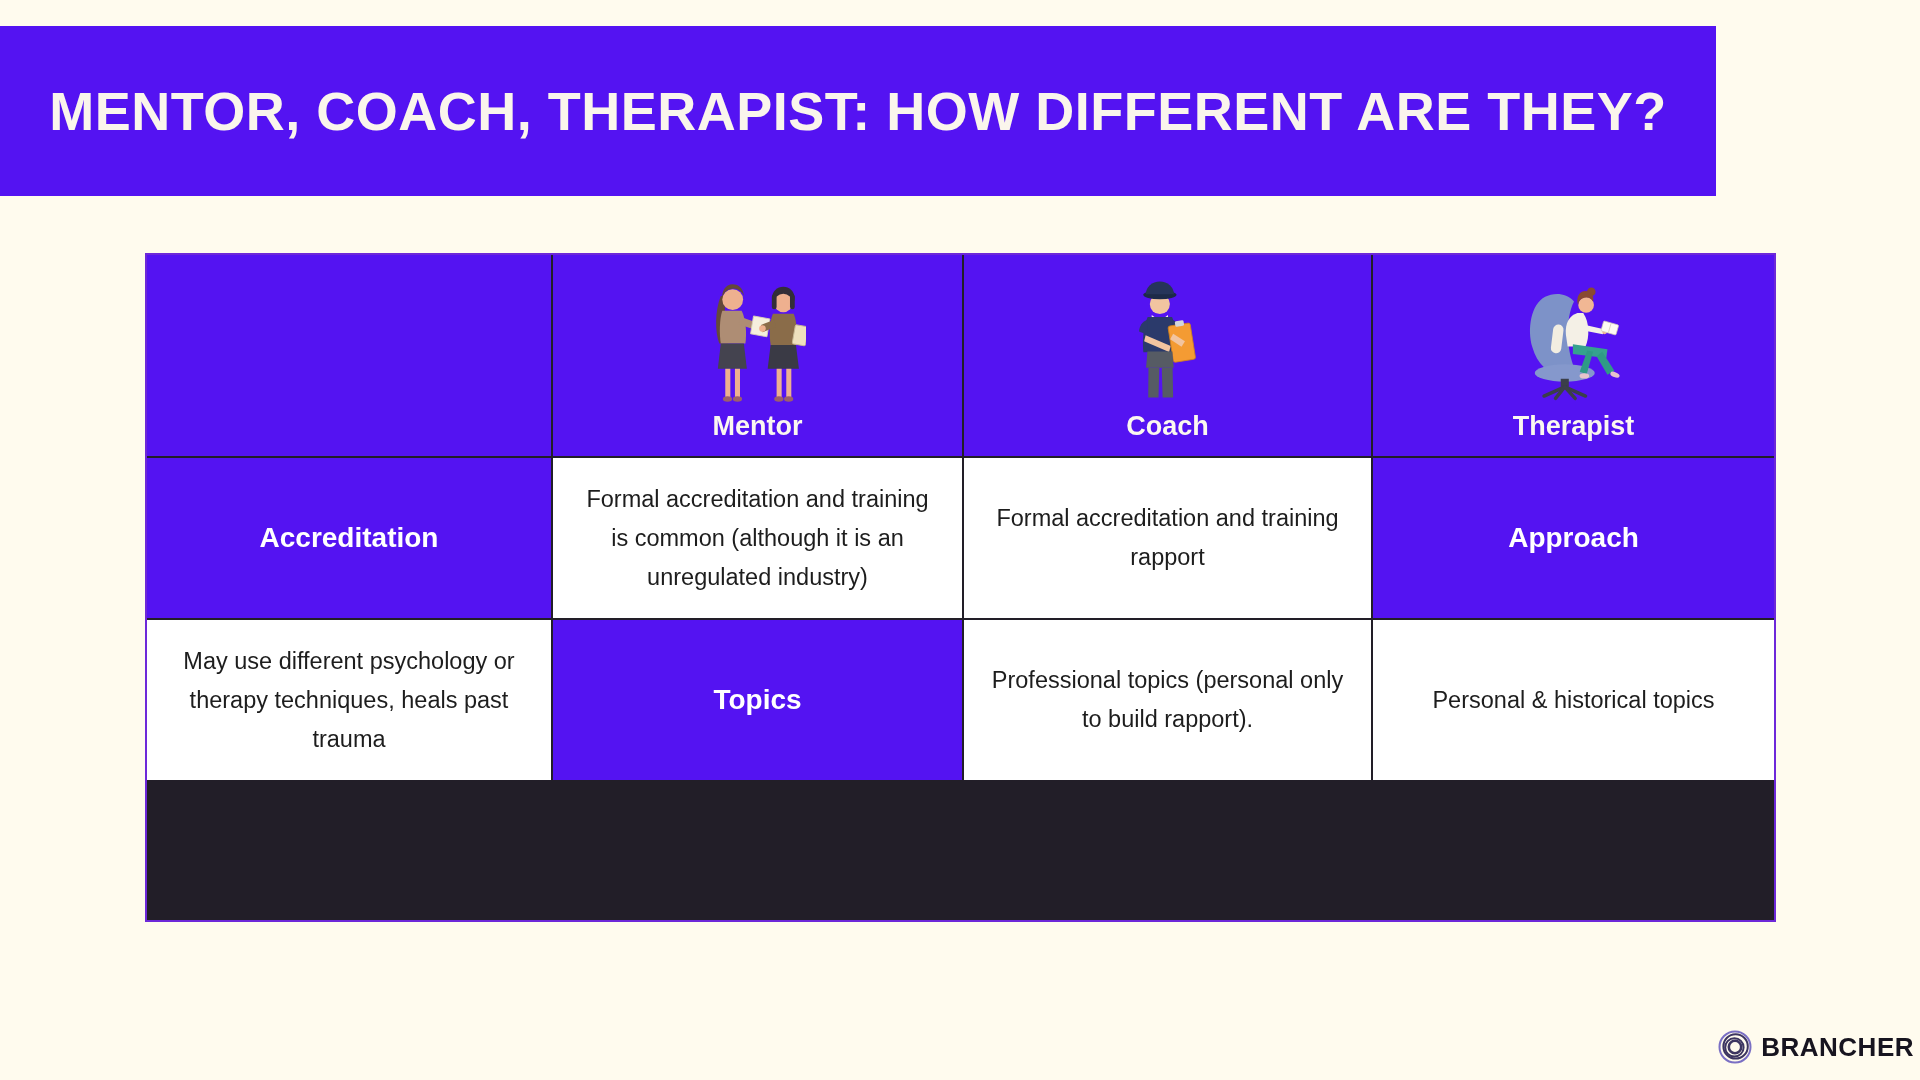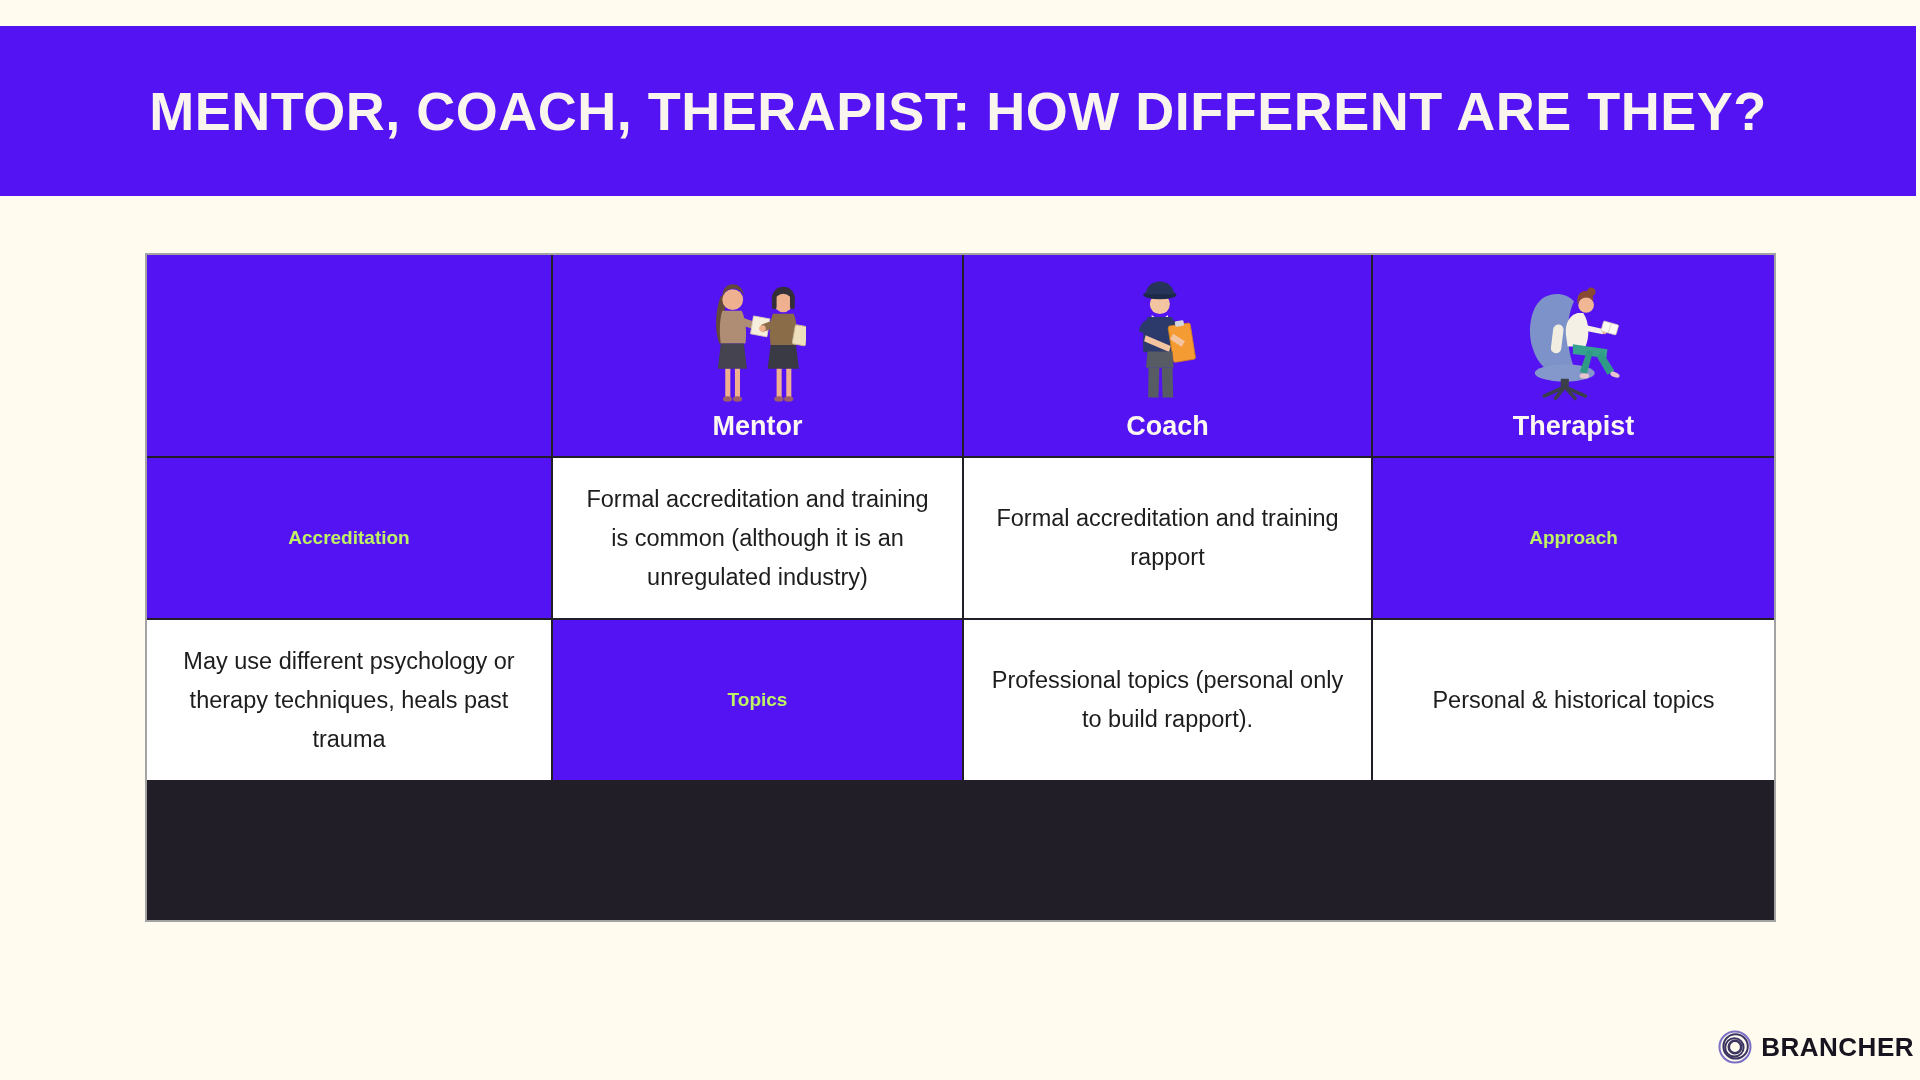--- a/index.html
+++ b/index.html
@@ -6,43 +6,43 @@
   body{
     width:1920px;height:1080px;overflow:hidden;
     background:#FFFBEE;
     font-family:"Liberation Sans", sans-serif;
     position:relative;
   }
   .page{position:absolute;inset:0;}
 
   
   .banner{
-    position:absolute;left:0;top:26px;width:1916px;height:170px;
+    position:absolute;left:0;top:26px;width:1716px;height:170px;
     background:#5413F2;
     display:flex;align-items:center;justify-content:center;
   }
   .banner h1{
     margin:0;color:#FAF5EC;font-size:54px;font-weight:bold;
     letter-spacing:.5px;white-space:nowrap;
   }
 
   
   .table{
     position:absolute;left:145px;top:253px;width:1631px;height:669px;
-    box-sizing:border-box;border:2px solid #a3a3a3;background:#221E28;
+    box-sizing:border-box;border:2px solid #6d28d9;background:#221E28;
     display:grid;gap:2px;
     grid-template-columns:404px 409px 407px auto;
     grid-template-rows:201px 160px 160px auto;
   }
   .cell{background:#FFFFFF;display:flex;align-items:center;justify-content:center;}
   .cell.purple{background:#5413F2;}
   .col-head{flex-direction:column;justify-content:flex-end;padding-bottom:14px;box-sizing:border-box;}
   .col-head .illus{display:flex;align-items:flex-end;justify-content:center;margin-bottom:8px;}
   .col-label{color:#FBF7F0;font-size:27px;font-weight:bold;}
-  .row-label{color:#bef264;font-size:19px;font-weight:bold;text-align:center;}
+  .row-label{color:#ffffff;font-size:28px;font-weight:bold;text-align:center;}
   .body-cell{
     font-size:23.5px;line-height:1.66;color:#1D1D1D;
     text-align:center;padding:0 26px;box-sizing:border-box;
   }
 
   
   .brand{
     position:absolute;right:6px;bottom:12px;
     display:flex;align-items:center;gap:5px;
   }

